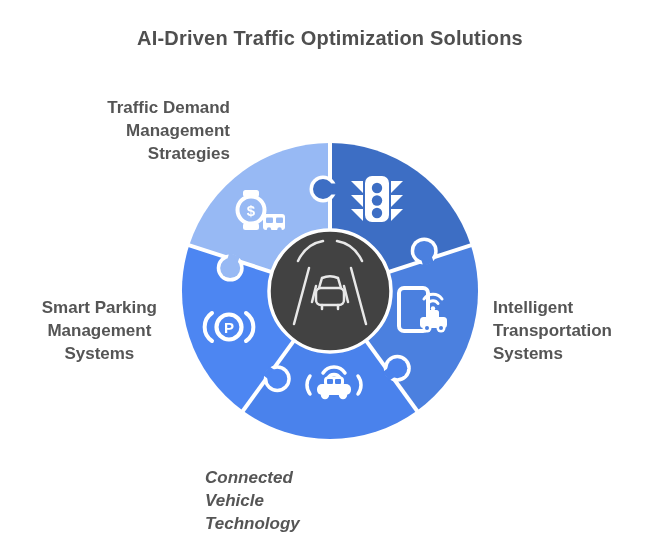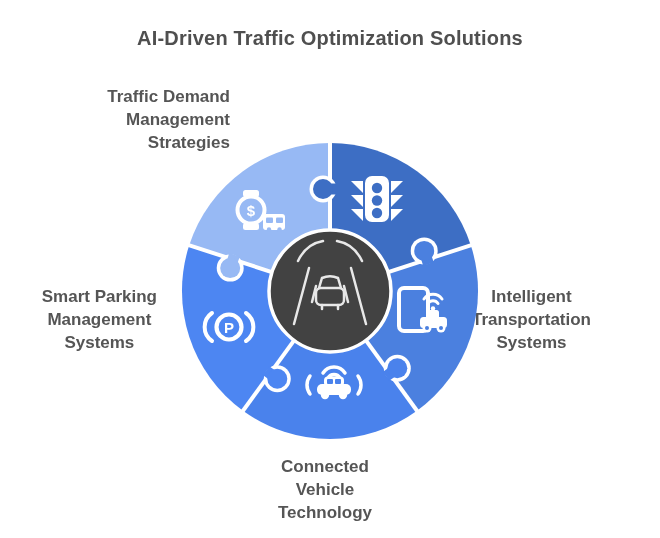--- a/index.html
+++ b/index.html
@@ -6,26 +6,26 @@
   #canvas{
     position:relative;width:660px;height:537px;background:#ffffff;
     font-family:"Liberation Sans",sans-serif;overflow:hidden;
   }
   .title{
     position:absolute;left:0;top:27px;width:660px;text-align:center;
     font-size:20px;font-weight:bold;color:#4f4f4f;letter-spacing:.2px;
   }
   .seg-label{
     position:absolute;font-size:17px;font-weight:bold;color:#555555;
-    line-height:1.35;white-space:pre-line;
+    line-height:1.35;white-space:pre-line;margin-top:11px;
   }
   .lbl-tl{right:430px;top:86px;text-align:right;}
   .lbl-tr{left:420px;top:108px;text-align:left;}
-  .lbl-r{left:472px;top:286px;text-align:center;}
-  .lbl-b{left:205px;top:456px;width:240px;text-align:center;}
+  .lbl-r{left:493px;top:286px;text-align:left;}
+  .lbl-b{left:205px;top:456px;width:240px;font-style:italic;}
   .lbl-l{right:503px;top:286px;text-align:center;}
   svg{position:absolute;left:0;top:0;}
   svg text{font-family:"Liberation Sans",sans-serif;font-weight:bold;}
 </style>
 </head>
 <body>
 
 <div id="canvas">
 
   <div class="title">AI-Driven Traffic Optimization Solutions</div>

